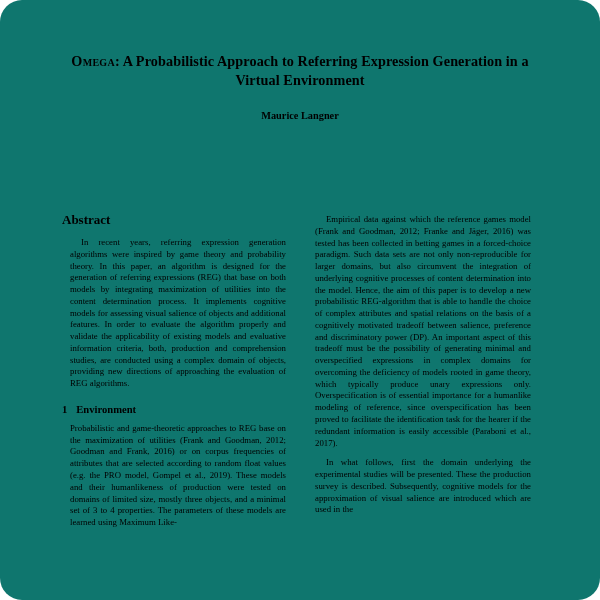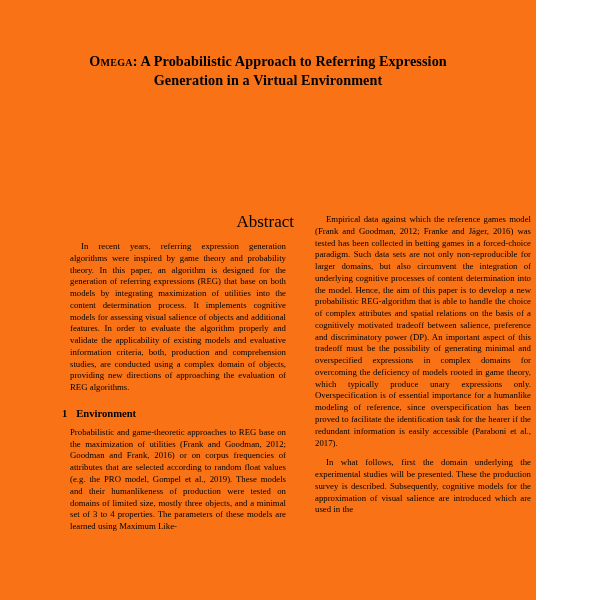--- a/index.html
+++ b/index.html
@@ -11,25 +11,26 @@
   body {
     width: 600px;
     height: 600px;
     overflow: hidden;
     font-family: "Liberation Serif", "DejaVu Serif", serif;
     color: #000000;
     -webkit-font-smoothing: antialiased;
   }
   .page {
     position: relative;
-    width: 536px;
+    width: 600px;
     height: 600px;
     padding: 0;
     box-sizing: border-box;
-    background: #f97316;
+    background: #0f766e;
+    border-radius: 22px;
   }
 
   
   .title-block {
     padding: 52px 62px 0 62px;
     text-align: center;
   }
   .paper-title {
     font-size: 14.2px;
     font-weight: bold;
@@ -73,23 +74,23 @@
     display: flex;
     gap: 13px;
     overflow: hidden;
   }
   .col {
     width: 232px;
     overflow: hidden;
   }
 
   .abstract-heading {
-    text-align: right;
-    font-size: 17px;
-    font-weight: normal;
+    text-align: left;
+    font-size: 13px;
+    font-weight: bold;
     margin: 6px 0 9px 0;
   }
 
   p.para {
     font-size: 8.75px;
     line-height: 1.345;
     text-align: justify;
     margin: 8px;
     text-indent: 11px;
     hyphens: none;
@@ -113,20 +114,21 @@
 </style>
 </head>
 <body>
 
 <div class="page">
 
   <div class="title-block">
     <h1 class="paper-title"><span class="smallcaps">Omega</span><span>: A Probabilistic Approach to Referring Expression Generation in a Virtual Environment</span></h1>
 
     <div class="author-block">
+      <p class="author-name">Maurice Langner</p>
     </div>
   </div>
 
   <div class="columns">
 
     <div class="col">
       <div class="abstract-heading">Abstract</div>
       <p class="para">In recent years, referring expression generation algorithms were inspired by game theory and probability theory. In this paper, an algorithm is designed for the generation of referring expressions (REG) that base on both models by integrating maximization of utilities into the content determination process. It implements cognitive models for assessing visual salience of objects and additional features. In order to evaluate the algorithm properly and validate the applicability of existing models and evaluative information criteria, both, production and comprehension studies, are conducted using a complex domain of objects, providing new directions of approaching the evaluation of REG algorithms.</p>
 
       <div class="section-heading">

